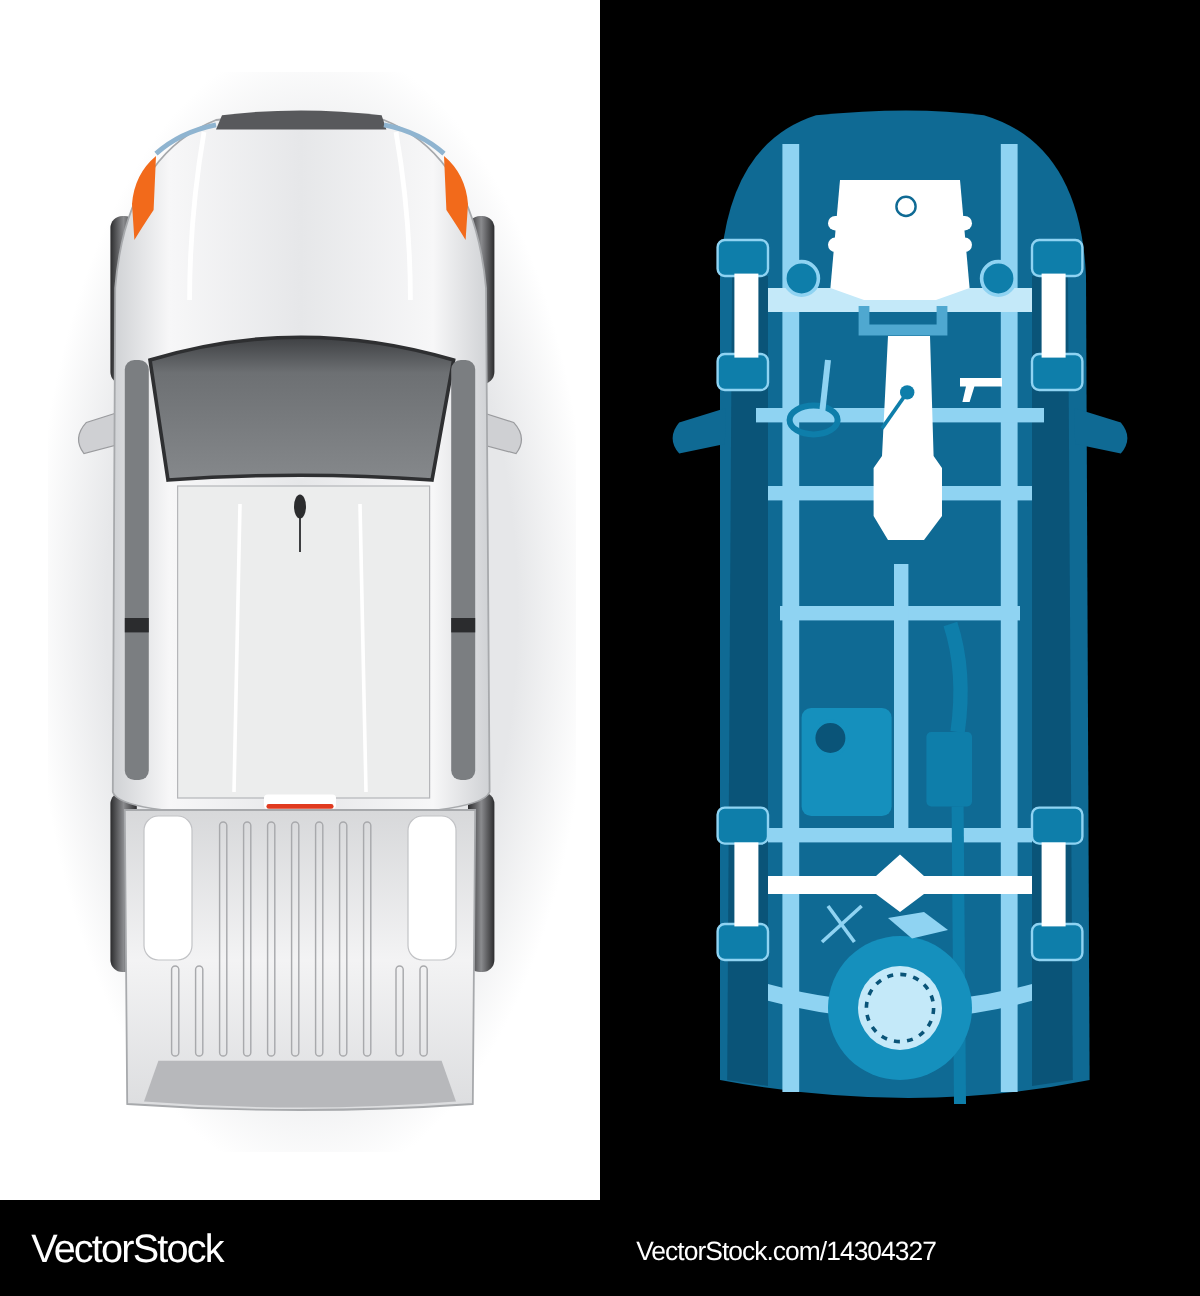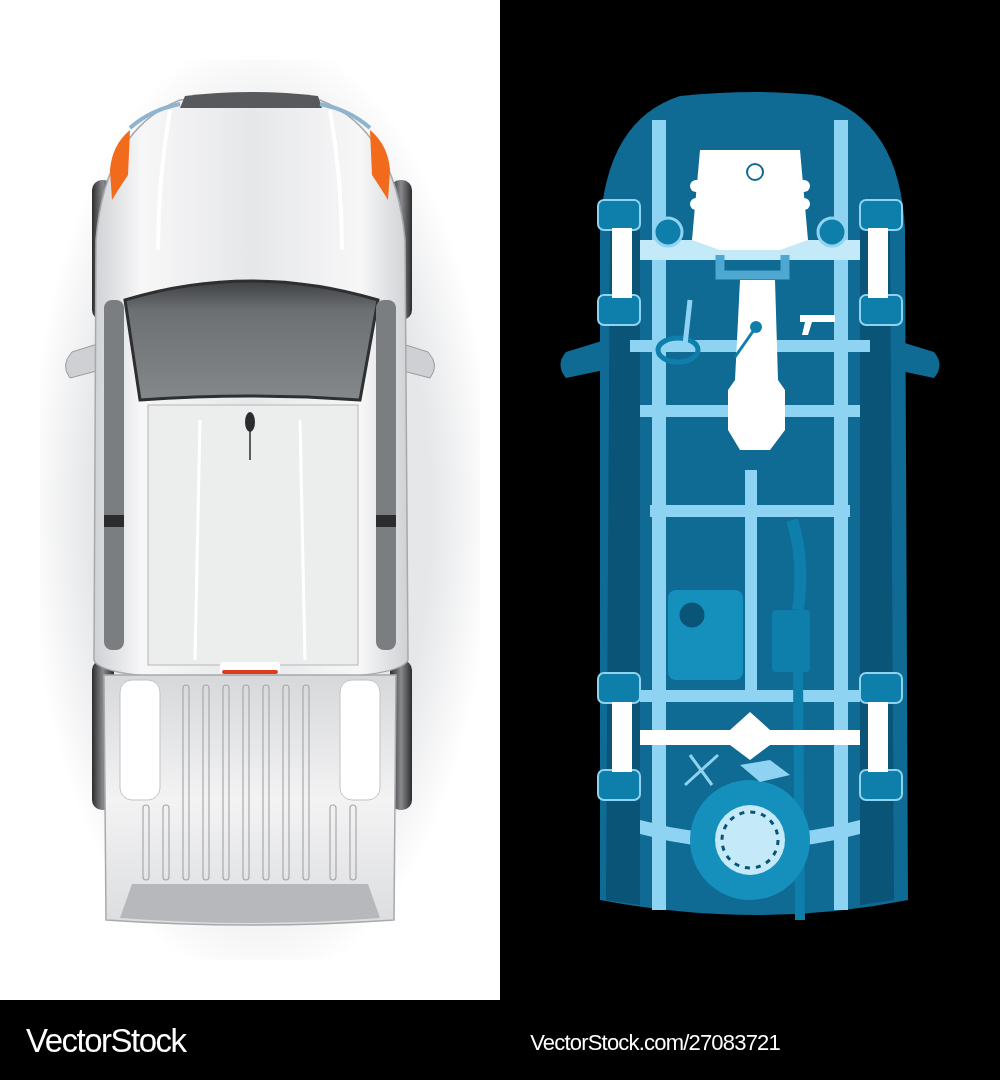--- a/index.html
+++ b/index.html
@@ -184,14 +184,14 @@
       <line x1="690" y1="755" x2="712" y2="785"></line>
       <line x1="685" y1="785" x2="718" y2="755"></line>
     </g>
 
     <path d="M740 765 L770 760 L790 775 L760 782 Z" fill="#8fd3f2"></path>
   </svg>
 </div>
 
 <div class="footer">
   <span class="brand">VectorStock</span>
-  <span class="url">VectorStock.com/27083721</span>
+  <span class="url">VectorStock.com/14304327</span>
 </div>
 
 </body></html>

